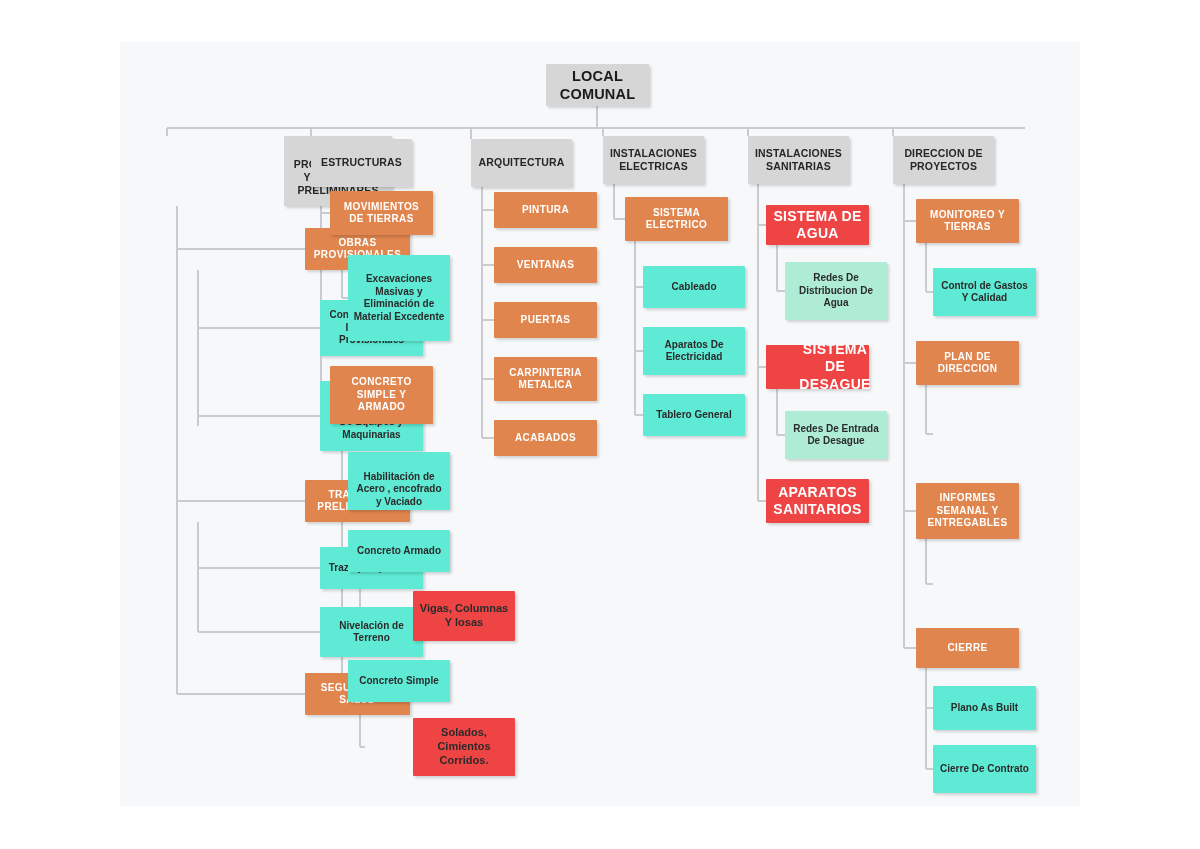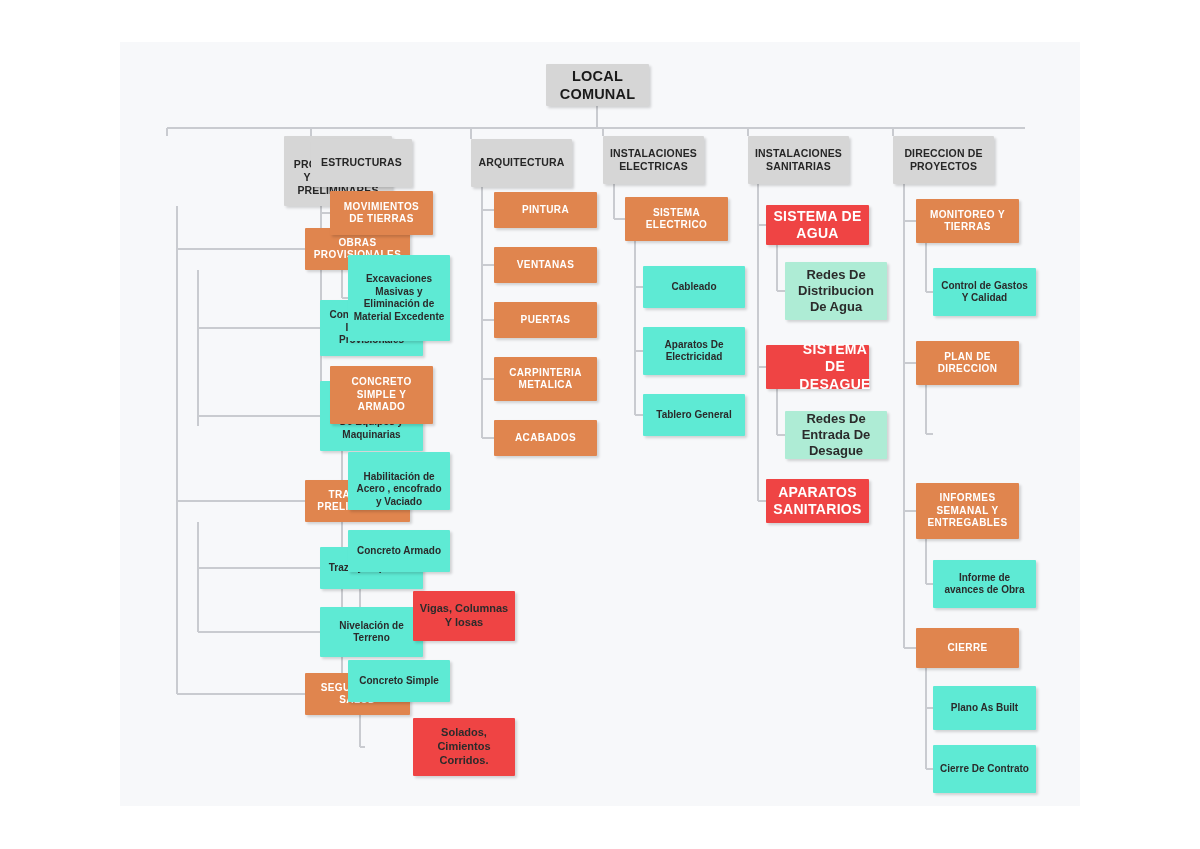--- a/index.html
+++ b/index.html
@@ -95,21 +95,21 @@
     background: #ef4444;
     color: #ffffff;
     font-weight: bold;
     font-size: 14px;
     letter-spacing: .3px;
   }
   .n-mint {
     background: #aeecd5;
     color: #2b2b2b;
     font-weight: bold;
-    font-size: 13px;
+    font-size: 10px;
   }
   .node span { display: block; }
 </style>
 </head>
 <body>
 
 <div id="page">
   <div id="canvas">
     <div id="diagram">
 
@@ -311,23 +311,20 @@
       </div>
       <div class="node n-yellow" style="left:813px; top:226px; width:103px; height:48px;">
         <span>Control de Gastos Y Calidad</span>
       </div>
       <div class="node n-orange" style="left:796px; top:299px; width:103px; height:44px;">
         <span>PLAN DE DIRECCION</span>
       </div>
       <div class="node n-orange" style="left:796px; top:441px; width:103px; height:56px;">
         <span>INFORMES SEMANAL Y ENTREGABLES</span>
       </div>
-      <div class="node n-yellow" style="left:813px; top:518px; width:103px; height:48px;">
-        <span>Informe de avances de Obra</span>
-      </div>
       <div class="node n-yellow" style="left:813px; top:644px; width:103px; height:44px;">
         <span>Plano As Built</span>
       </div>
       <div class="node n-orange" style="left:796px; top:586px; width:103px; height:40px;">
         <span>CIERRE</span>
       </div>
       <div class="node n-yellow" style="left:813px; top:703px; width:103px; height:48px;">
         <span>Cierre De Contrato</span>
       </div>
 

